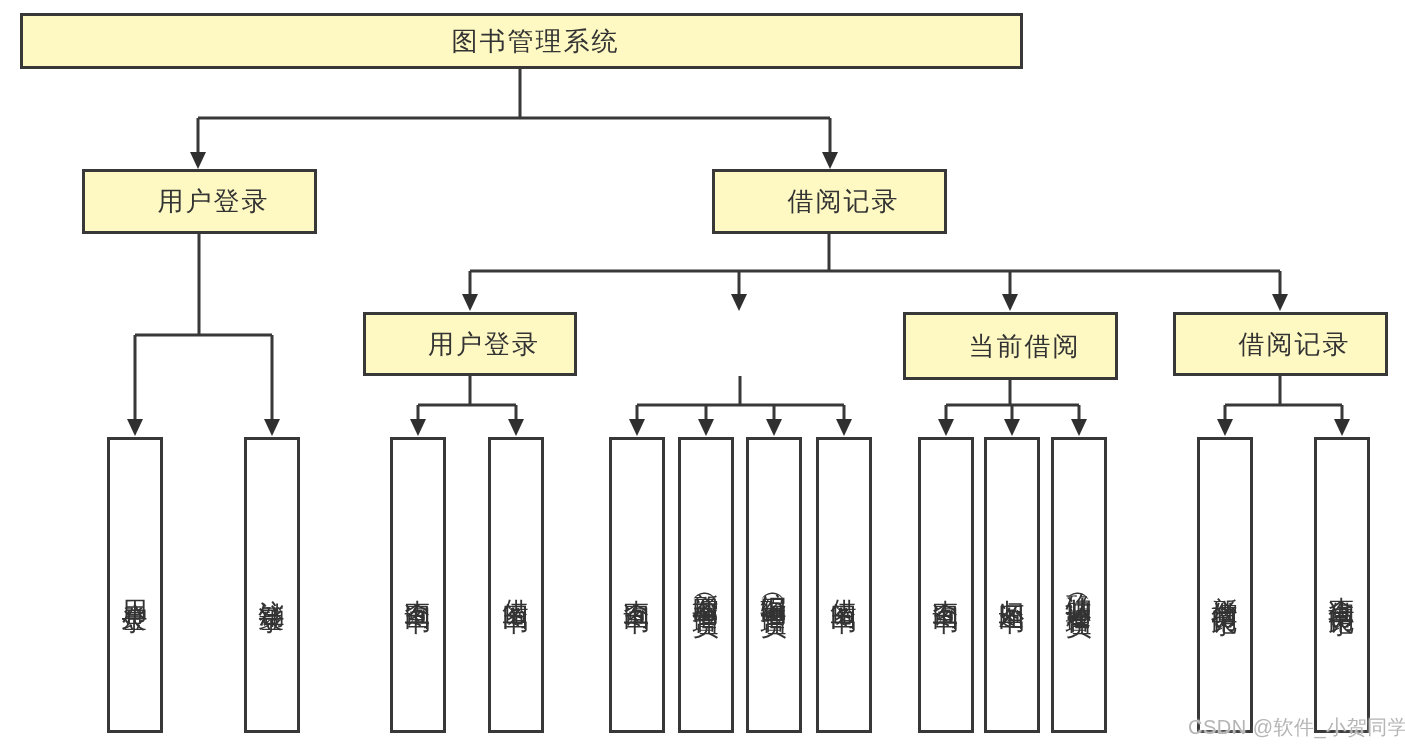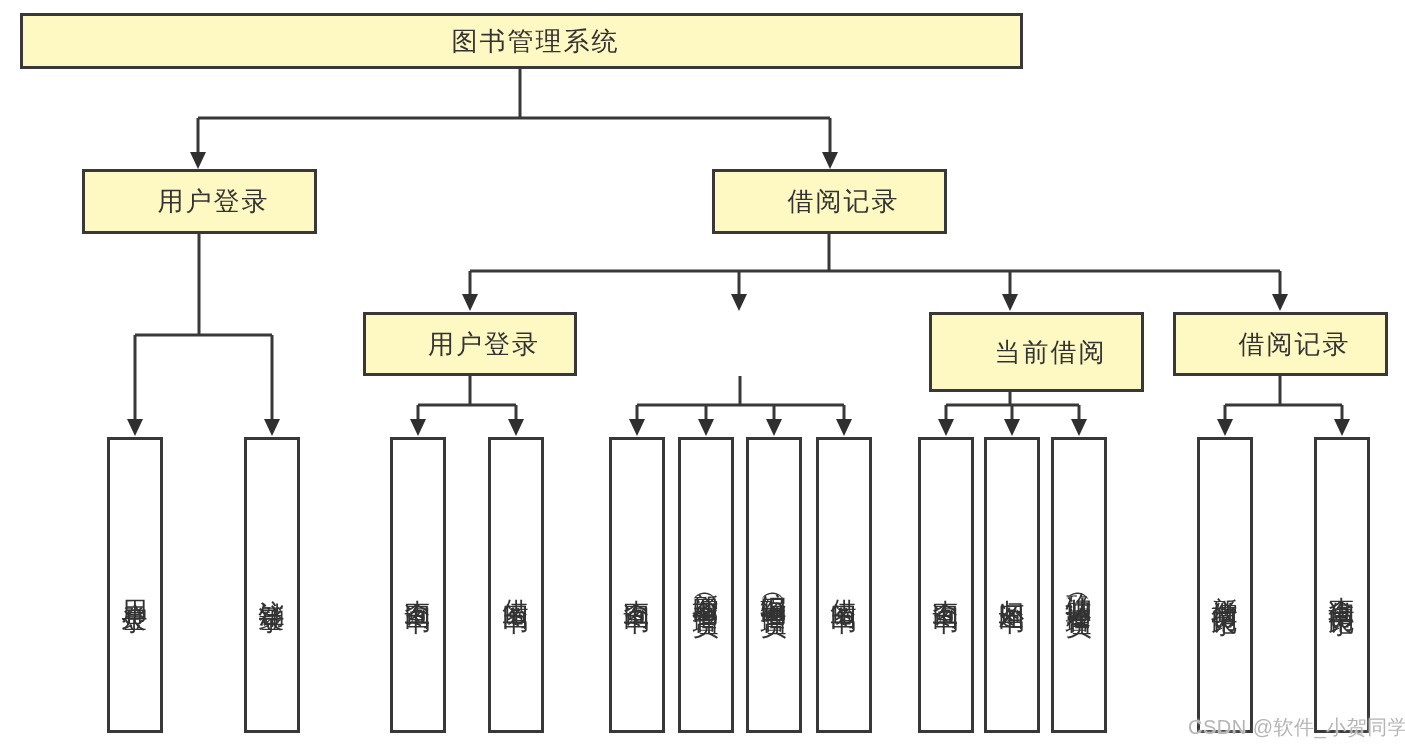--- a/index.html
+++ b/index.html
@@ -113,21 +113,21 @@
       <polygon points="1334,419 1350,419 1342,436"></polygon>
     </g>
   </svg>
 
   <div class="node" style="left:20px; top:13px; width:1003px; height:56px;">图书管理系统</div>
 
   <div class="node" style="left:82px; top:169px; width:235px; height:65px;">用户登录</div>
   <div class="node" style="left:712px; top:169px; width:235px; height:65px;">借阅记录</div>
 
   <div class="node" style="left:363px; top:312px; width:214px; height:64px;">用户登录</div>
-  <div class="node" style="left:903px; top:312px; width:215px; height:80px;margin-left:26px;">当前借阅</div>
+  <div class="node" style="left:903px; top:312px; width:215px; height:68px;">当前借阅</div>
   <div class="node" style="left:1173px; top:312px; width:215px; height:64px;">借阅记录</div>
 
   <div class="leaf" style="left:107px;">用户登录</div>
   <div class="leaf" style="left:244px;">注销登录</div>
 
   <div class="leaf" style="left:390px;">查询图书</div>
   <div class="leaf" style="left:488px;">借阅图书</div>
 
   <div class="leaf" style="left:609px;">查询图书</div>
   <div class="leaf" style="left:678px;">新增图书（管理员）</div>

